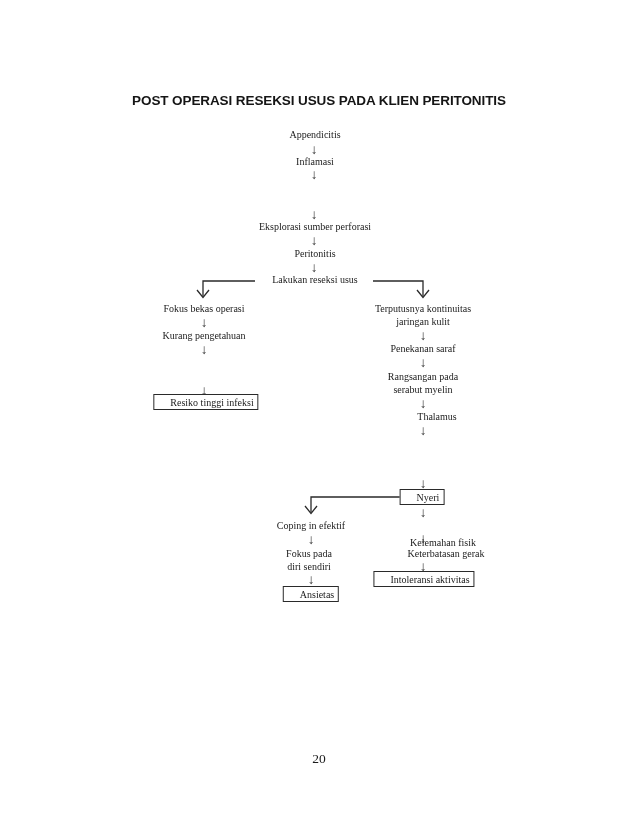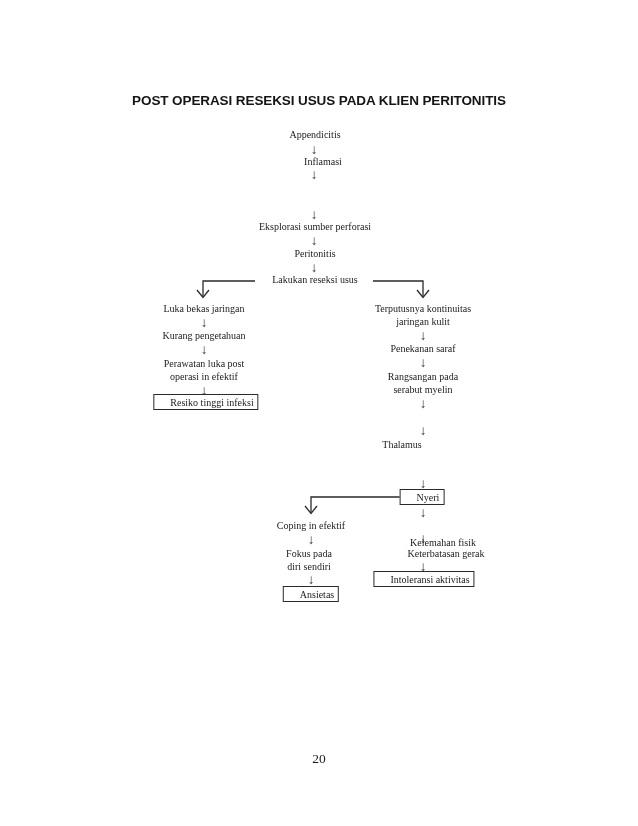--- a/index.html
+++ b/index.html
@@ -88,47 +88,45 @@
       <polyline points="417,290 423,297.5 429,290"></polyline>
     </g>
     <g>
       <path d="M412,497 L311,497 L311,512"></path>
       <polyline points="305,506 311,513.5 317,506"></polyline>
     </g>
   </svg>
 
   <div class="node" style="left:315px; top:128px;">Appendicitis</div>
   <div class="arrow" style="left:314px; top:143px;">↓</div>
-  <div class="node" style="left:315px; top:155px;margin-left:8px;">Inflamasi</div>
+  <div class="node" style="left:315px; top:155px;">Inflamasi</div>
   <div class="arrow" style="left:314px; top:168px;">↓</div>
   <div class="arrow" style="left:314px; top:208px;">↓</div>
   <div class="node" style="left:315px; top:220px;">Eksplorasi sumber perforasi</div>
   <div class="arrow" style="left:314px; top:234px;">↓</div>
   <div class="node" style="left:315px; top:247px;">Peritonitis</div>
   <div class="arrow" style="left:314px; top:261px;">↓</div>
   <div class="node" style="left:315px; top:273px;">Lakukan reseksi usus</div>
 
-  <div class="node" style="left:204px; top:302px;">Luka bekas jaringan</div>
+  <div class="node" style="left:204px; top:302px;">Fokus bekas operasi</div>
   <div class="arrow" style="left:204px; top:316px;">↓</div>
   <div class="node" style="left:204px; top:329px;">Kurang pengetahuan</div>
   <div class="arrow" style="left:204px; top:343px;">↓</div>
-  <div class="node" style="left:204px; top:357px;">Perawatan luka post
-operasi in efektif</div>
   <div class="arrow" style="left:204px; top:384px;">↓</div>
   <div class="node boxed" style="left:206px; top:394px;">Resiko tinggi infeksi</div>
 
   <div class="node" style="left:423px; top:302px;">Terputusnya kontinuitas
 jaringan kulit</div>
   <div class="arrow" style="left:423px; top:329px;">↓</div>
   <div class="node" style="left:423px; top:342px;">Penekanan saraf</div>
   <div class="arrow" style="left:423px; top:356px;">↓</div>
   <div class="node" style="left:423px; top:370px;">Rangsangan pada
 serabut myelin</div>
   <div class="arrow" style="left:423px; top:397px;">↓</div>
-  <div class="node" style="left:402px; top:410px;margin-top:28px;">Thalamus</div>
+  <div class="node" style="left:437px; top:410px;">Thalamus</div>
   <div class="arrow" style="left:423px; top:424px;">↓</div>
   <div class="arrow" style="left:423px; top:477px;">↓</div>
   <div class="node boxed" style="left:422px; top:489px;">Nyeri</div>
   <div class="arrow" style="left:423px; top:506px;">↓</div>
   <div class="node" style="left:443px; top:519px;margin-top:17px;">Kelemahan fisik</div>
   <div class="arrow" style="left:423px; top:532px;">↓</div>
   <div class="node" style="left:446px; top:547px;">Keterbatasan gerak</div>
   <div class="arrow" style="left:423px; top:560px;">↓</div>
   <div class="node boxed" style="left:424px; top:571px;">Intoleransi aktivitas</div>
 

